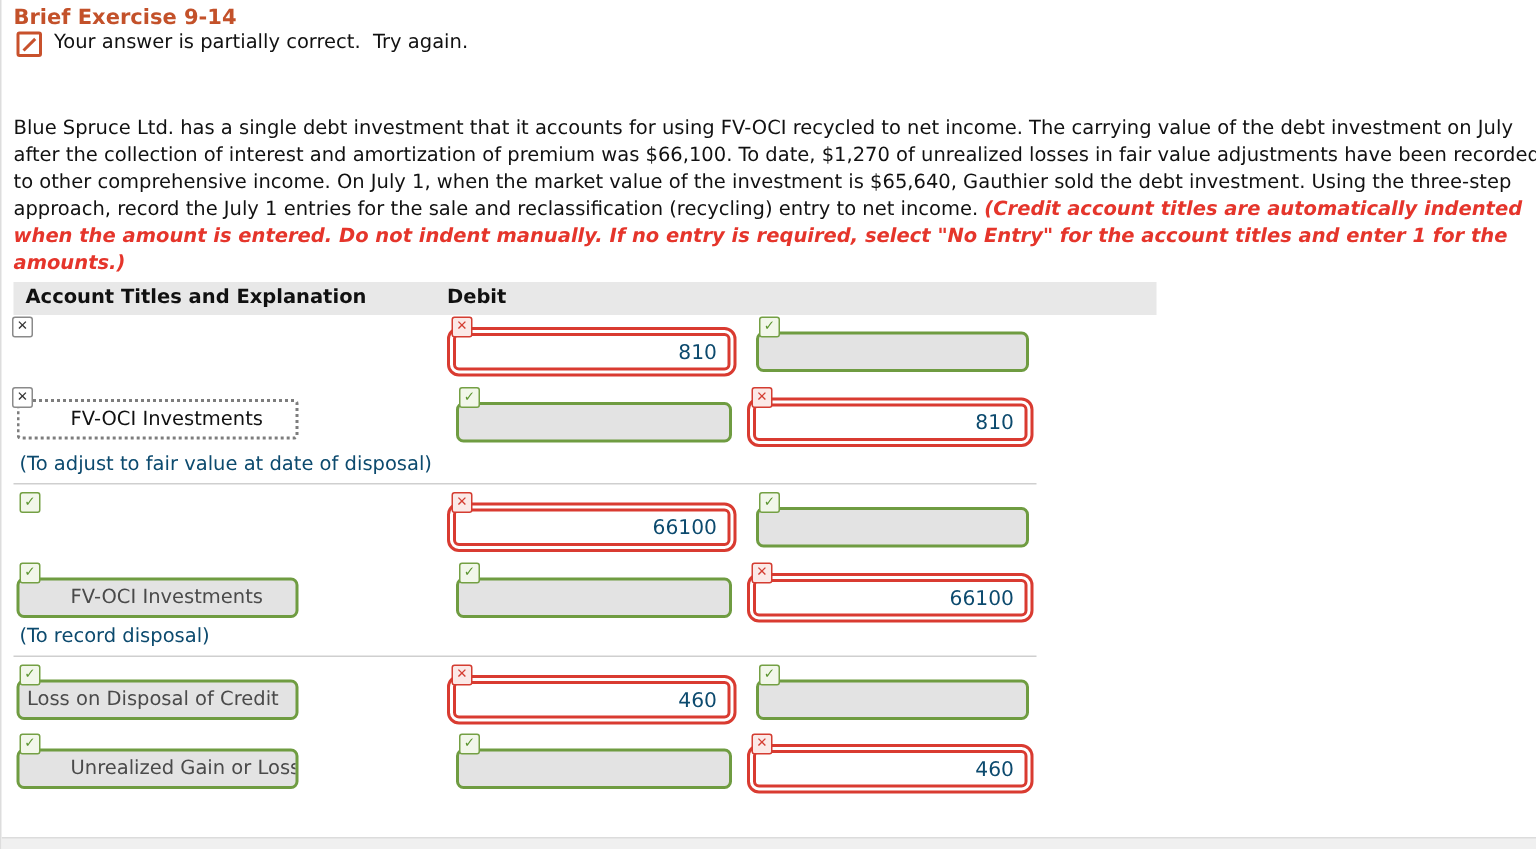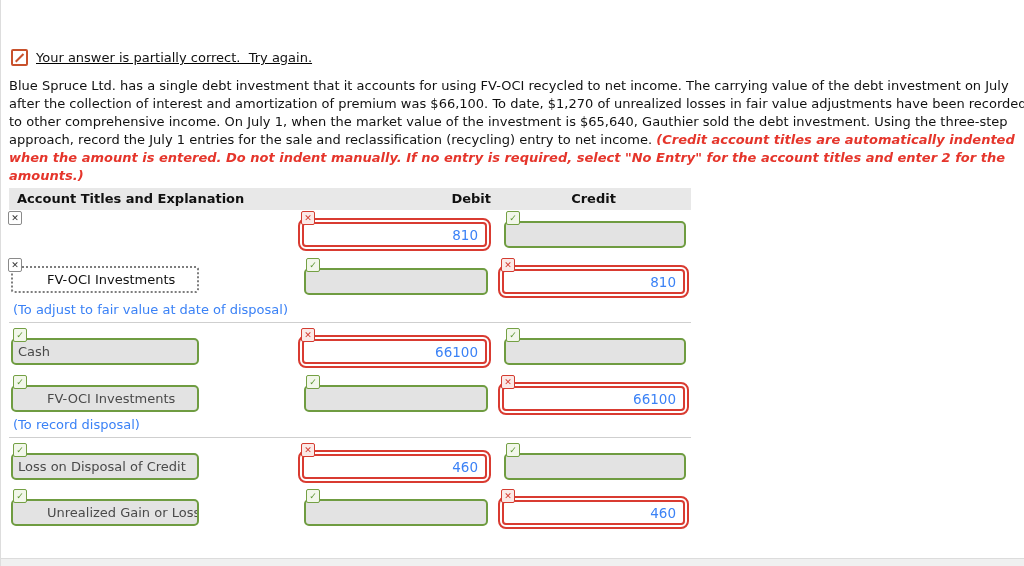--- a/index.html
+++ b/index.html
@@ -6,42 +6,42 @@
   html,body { background:#fff; }
   body { font-family:"DejaVu Sans","Liberation Sans",sans-serif; }
   .page {
     position:relative; width:1024px; height:566px; background:#fff;
     overflow:hidden; border-left:1px solid #ddd;
   }
   .ex-title {
     position:absolute; left:8px; top:4px;
     font-size:14px; font-weight:bold; color:#c3512a;
   }
-  .status-row { position:absolute; left:10px; top:49px; display:flex; align-items:center;text-decoration:underline; }
+  .status-row { position:absolute; left:10px; top:21px; display:flex; align-items:flex-start; }
   .status-icon {
     width:17px; height:17px; border:2px solid #c8512c; border-radius:2px;
     margin-right:8px; position:relative; background:#fff; flex:0 0 auto;
   }
   .status-icon::before {
     content:""; position:absolute; left:1px; top:1px; width:11px; height:11px;
     border-top:2px solid #c8512c; transform-origin:left top;
     transform: translate(1px,9px) rotate(-45deg); 
   }
   .status-text { font-size:13px; color:#111; white-space:pre; }
   .problem { position:absolute; left:8px; top:77px; width:1400px; }
   .pline { font-size:13px; line-height:18px; color:#111; white-space:nowrap; }
   .pred { color:#e5352b; font-weight:bold; font-style:italic; }
   
   .thead {
-    position:absolute; left:8px; top:188px; width:682px; height:22px;
+    position:absolute; left:8px; top:188px; width:762px; height:22px;
     background:#e8e8e8;
   }
   .th { position:absolute; top:0; font-size:13px; font-weight:bold; color:#111; line-height:22px; }
   .th-acct { left:8px; }
-  .th-debit { left:289px; width:193px; text-align:right; }
+  .th-debit { left:289px; width:193px; text-align:left; }
   .th-credit { left:489px; width:191px; text-align:center; }
   
   .field { position:absolute; }
   .dd {
     height:27px; border:2px dotted #7d7d7d; border-radius:3px; background:#fff;
     font-size:13px; color:#111; line-height:23px; padding-left:5px;
     overflow:hidden; white-space:nowrap;
   }
   .greenbox {
     height:27px; border:2px solid #6f9c41; border-radius:5px; background:#e3e3e3;
@@ -53,64 +53,64 @@
     width:100%; height:100%; border:none; background:transparent; outline:none;
     font-family:inherit; font-size:13px;
   }
   .redwrap {
     height:33px; border:2px solid #d93b31; border-radius:8px; padding:2px;
     background:#fff;
   }
   .redinput {
     width:100%; height:100%; border:2px solid #d93b31; border-radius:4px;
     background:#fff; outline:none; text-align:right; padding-right:7px;
-    font-family:inherit; font-size:13.5px; color:#3b82f6;
+    font-family:inherit; font-size:13.5px; color:#0c4a6e;
   }
   .badge {
     position:absolute; width:14px; height:14px; border-radius:2px;
     font-size:9px; font-weight:bold; text-align:center; line-height:13px;
     z-index:3;
   }
   .bn { background:#fff; border:1px solid #8a8a8a; color:#333; }
   .bn::before { content:"\2715"; }
   .br { background:#fbe9e7; border:1px solid #d43c31; color:#d43c31; }
   .br::before { content:"\2715"; }
   .bc { background:#f2f7ea; border:1px solid #74a044; color:#5d9632; }
   .bc::before { content:"\2713"; }
-  .expl { position:absolute; left:12px; font-size:13px; color:#3b82f6; }
+  .expl { position:absolute; left:12px; font-size:13px; color:#0c4a6e; }
   .divider { position:absolute; left:8px; width:682px; height:1px; background:#cfcfcf; }
   .bottom-strip {
     position:absolute; left:0; top:558px; width:1024px; height:8px;
     background:#f0f0f0; border-top:1px solid #dcdcdc;
   }
 </style>
 </head>
 <body>
 
 <div class="page">
 
+  <div class="ex-title">Brief Exercise 9-14</div>
 
   <div class="status-row">
     <span class="status-icon"></span>
     <span class="status-text">Your answer is partially correct.  Try again.</span>
   </div>
 
   <div class="problem">
     <div class="pline"><span>Blue Spruce Ltd. has a single debt investment that it accounts for using FV-OCI recycled to net income. The carrying value of the debt investment on July</span><span class="pred"></span></div>
     <div class="pline"><span>after the collection of interest and amortization of premium was $66,100. To date, $1,270 of unrealized losses in fair value adjustments have been recorded</span><span class="pred"></span></div>
     <div class="pline"><span>to other comprehensive income. On July 1, when the market value of the investment is $65,640, Gauthier sold the debt investment. Using the three-step</span><span class="pred"></span></div>
     <div class="pline"><span>approach, record the July 1 entries for the sale and reclassification (recycling) entry to net income. </span><span class="pred">(Credit account titles are automatically indented</span></div>
-    <div class="pline"><span></span><span class="pred">when the amount is entered. Do not indent manually. If no entry is required, select "No Entry" for the account titles and enter 2 for the</span></div>
+    <div class="pline"><span></span><span class="pred">when the amount is entered. Do not indent manually. If no entry is required, select "No Entry" for the account titles and enter 1 for the</span></div>
     <div class="pline"><span></span><span class="pred">amounts.)</span></div>
   </div>
 
   <div class="thead">
     <span class="th th-acct">Account Titles and Explanation</span>
     <span class="th th-debit">Debit</span>
-    <span class="th th-credit">Credit</span>
   </div>
 
   <span class="badge bn" style="left:7px; top:211px;"></span>
   <span class="badge br" style="left:300px; top:211px;"></span>
   <div class="field redwrap" style="left:297px; top:218px; width:193px;">
     <input class="redinput" value="810" style="">
   </div>
   <span class="badge bc" style="left:505px; top:211px;"></span>
   <div class="field greenbox" style="left:503px; top:221px; width:182px;">
     <input class="grayinput" disabled="" value="" style="">
@@ -126,23 +126,20 @@
   </div>
   <span class="badge br" style="left:500px; top:258px;"></span>
   <div class="field redwrap" style="left:497px; top:265px; width:191px;">
     <input class="redinput" value="810" style="">
   </div>
 
   <div class="expl" style="top:302px;">(To adjust to fair value at date of disposal)</div>
   <div class="divider" style="top:322px;"></div>
 
   <span class="badge bc" style="left:12px; top:328px;"></span>
-  <div class="field greenbox" style="left:10px; top:338px; width:188px;">
-    <span>Cash</span>
-  </div>
   <span class="badge br" style="left:300px; top:328px;"></span>
   <div class="field redwrap" style="left:297px; top:335px; width:193px;">
     <input class="redinput" value="66100" style="">
   </div>
   <span class="badge bc" style="left:505px; top:328px;"></span>
   <div class="field greenbox" style="left:503px; top:338px; width:182px;">
     <input class="grayinput" disabled="" value="" style="">
   </div>
 
   <span class="badge bc" style="left:12px; top:375px;"></span>

